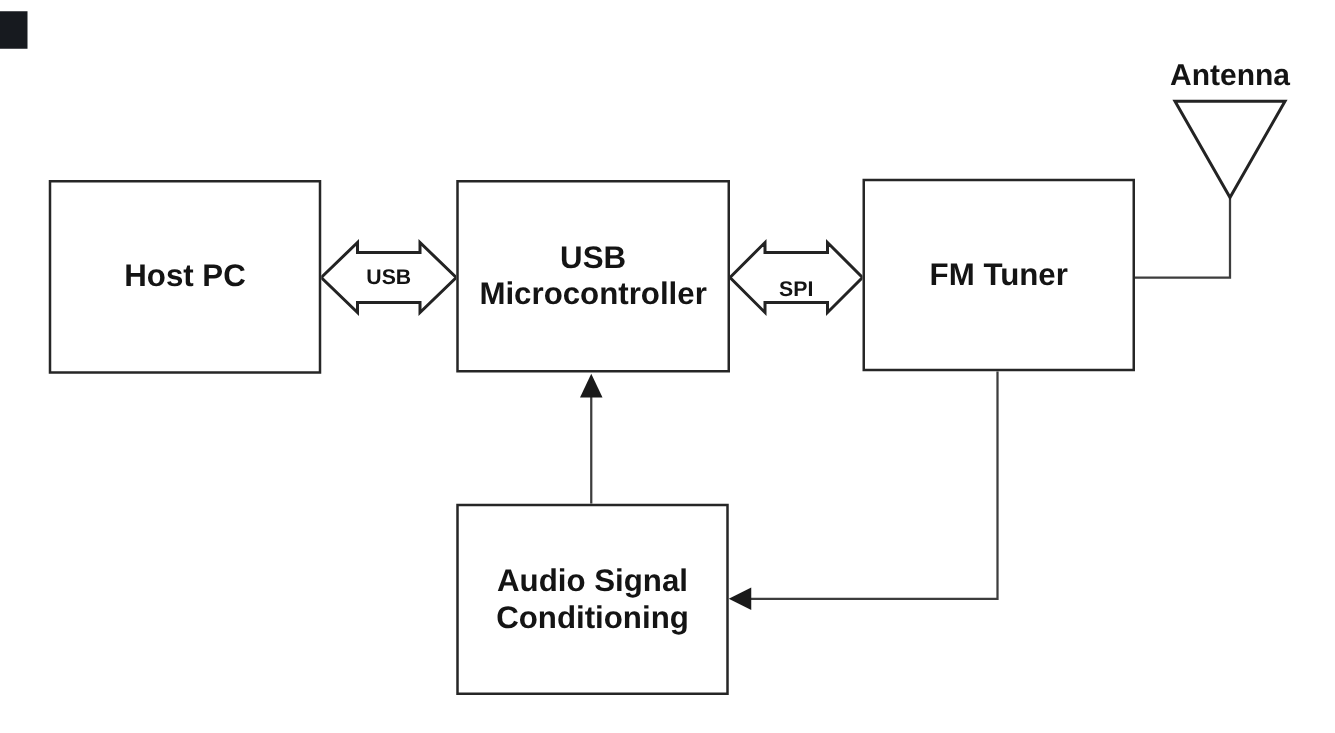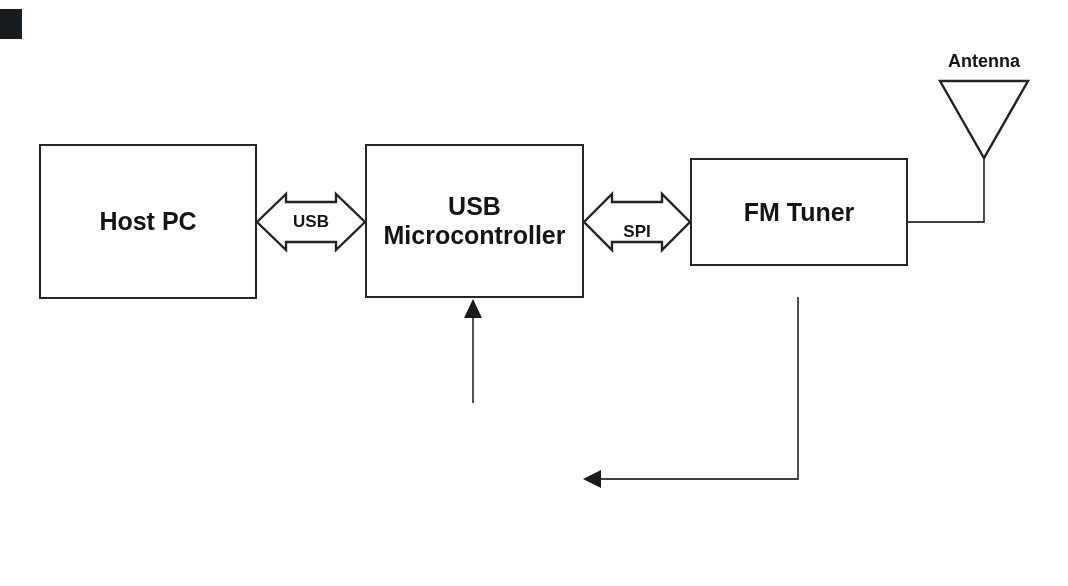--- a/index.html
+++ b/index.html
@@ -23,39 +23,39 @@
     align-items: center;
     justify-content: center;
     text-align: center;
     color: #141414;
     font-weight: 700;
     font-size: 25px;
     line-height: 29px;
   }
   .block-host    { left: 39px;  top: 144px; width: 218px; height: 155px; }
   .block-mcu     { left: 365px; top: 144px; width: 219px; height: 154px; }
-  .block-fm      { left: 690px; top: 158px; width: 218px; height: 108px; }
+  .block-fm      { left: 690px; top: 143px; width: 218px; height: 154px; }
   .block-audio   { left: 365px; top: 403px; width: 218px; height: 153px; }
   .bus-label {
     position: absolute;
     width: 52px;
     text-align: center;
     font-weight: 700;
     font-size: 17px;
     line-height: 18px;
     color: #141414;
   }
   .bus-label-usb { left: 285px; top: 213px; }
   .bus-label-spi { left: 611px; top: 223px; }
   .antenna-label {
     position: absolute;
     left: 934px; top: 50px; width: 100px;
     text-align: center;
     font-weight: 700;
-    font-size: 18px;
+    font-size: 24px;
     line-height: 22px;
     color: #141414;
   }
   .scan-artifact {
     position: absolute;
     left: 0; top: 9px;
     width: 22px; height: 30px;
     background: #171a1f;
   }
 </style>
@@ -87,20 +87,24 @@
 
   <div class="block block-mcu">
     <div>USB</div>
     <div>Microcontroller</div>
   </div>
 
   <div class="block block-fm">
     <div>FM Tuner</div>
   </div>
 
+  <div class="block block-audio">
+    <div>Audio Signal</div>
+    <div>Conditioning</div>
+  </div>
 
   <div class="bus-label bus-label-usb">USB</div>
   <div class="bus-label bus-label-spi">SPI</div>
 
   <div class="antenna-label">Antenna</div>
 
   <div class="scan-artifact"></div>
 
 </div>
 

